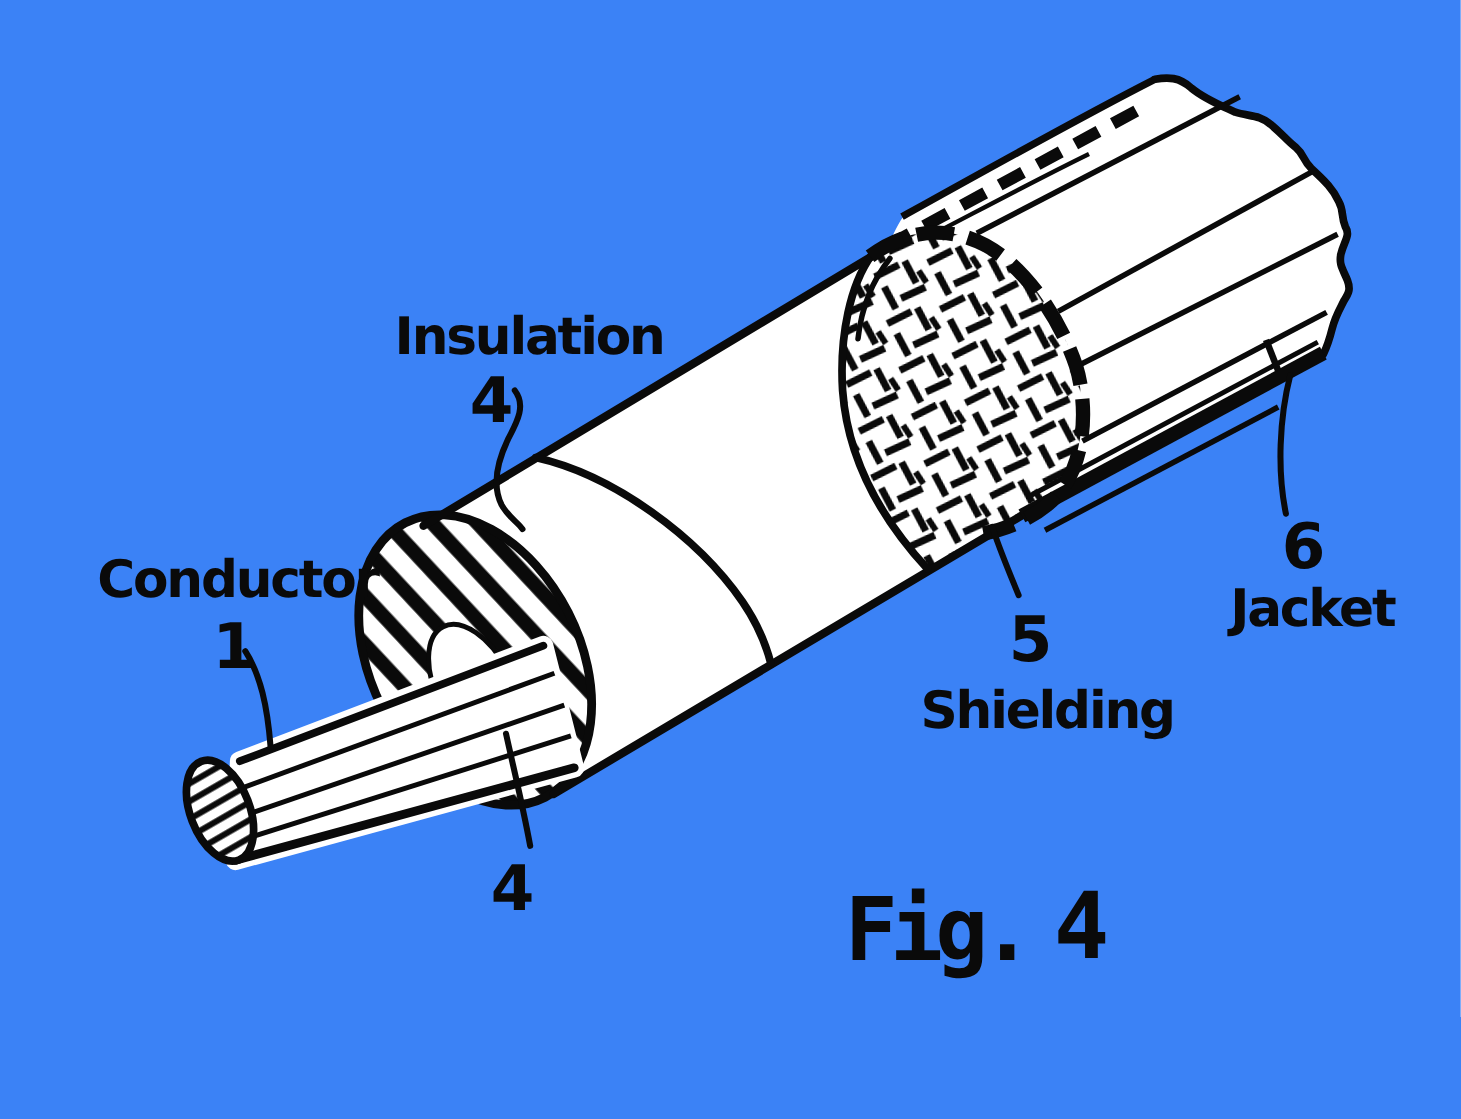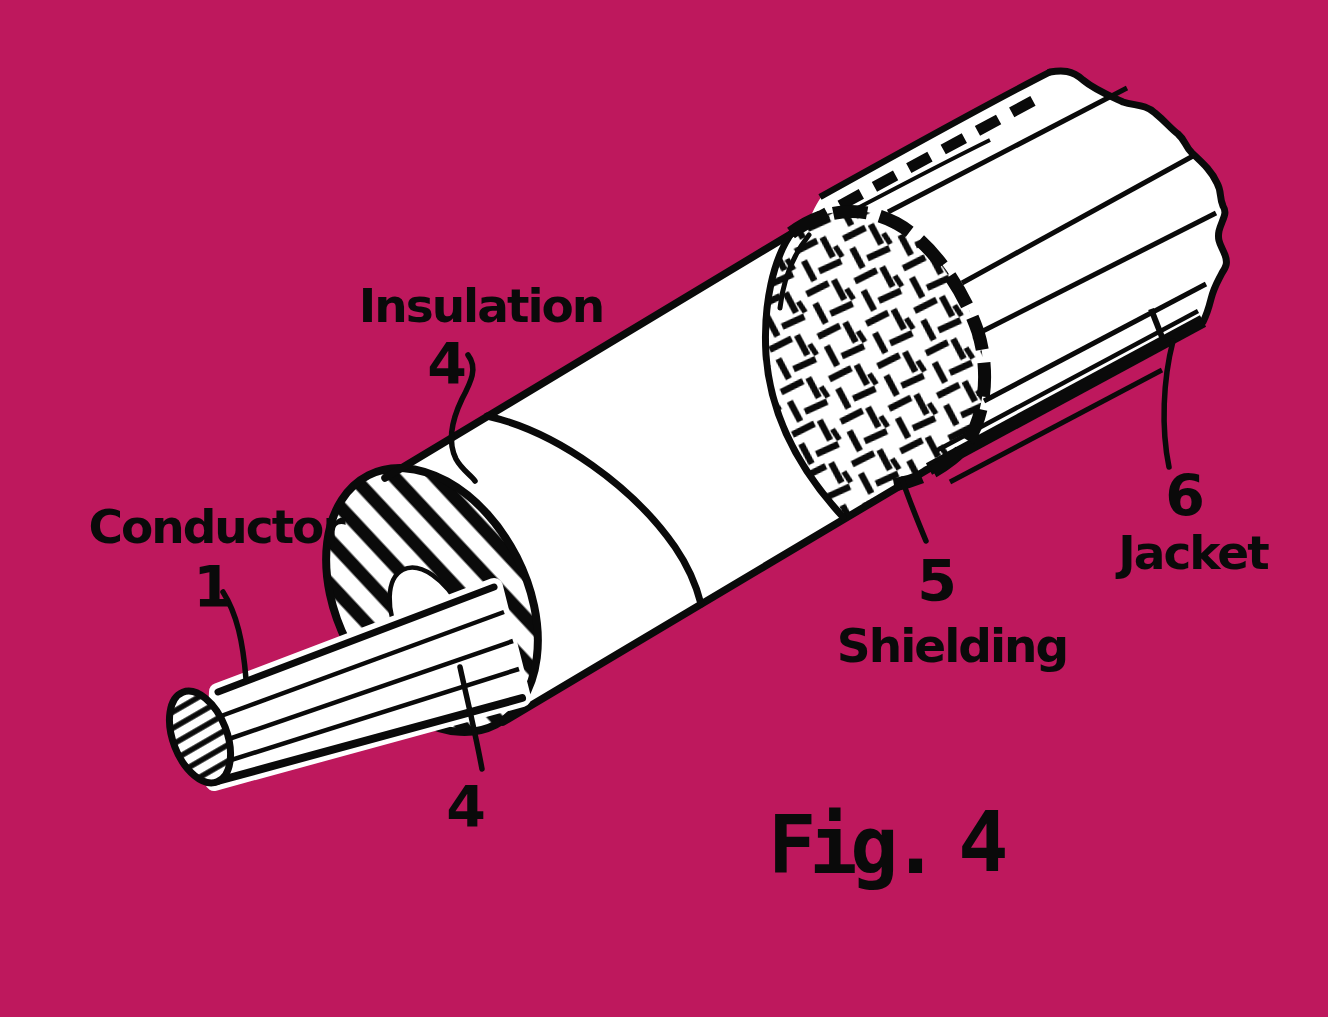--- a/index.html
+++ b/index.html
@@ -1,16 +1,16 @@
 <!DOCTYPE html>
 <html><head>
 <meta charset="utf-8">
 <style>
   html,body{margin:0;padding:0;background:#ffffff;}
-  .stage{position:relative;width:1328px;height:1017px;background:#be185d;overflow:hidden;}
+  .stage{position:relative;width:1328px;height:1017px;background:#3b82f6;overflow:hidden;}
   svg{display:block;}
   .lbl{font-family:"DejaVu Sans",sans-serif;font-weight:600;font-size:47px;letter-spacing:-2px;fill:#0a0a0a;}
   .num{font-family:"DejaVu Sans",sans-serif;font-weight:600;font-size:57px;fill:#0a0a0a;}
   .fig{font-family:"DejaVu Sans Mono","Liberation Mono",monospace;font-weight:700;font-size:80px;letter-spacing:-7px;fill:#0a0a0a;}
   .fig-n{font-family:"DejaVu Sans Mono","Liberation Mono",monospace;font-weight:700;font-size:84px;fill:#0a0a0a;}
   .ink{stroke:#0a0a0a;fill:none;}
 </style>
 </head>
 <body>
 

